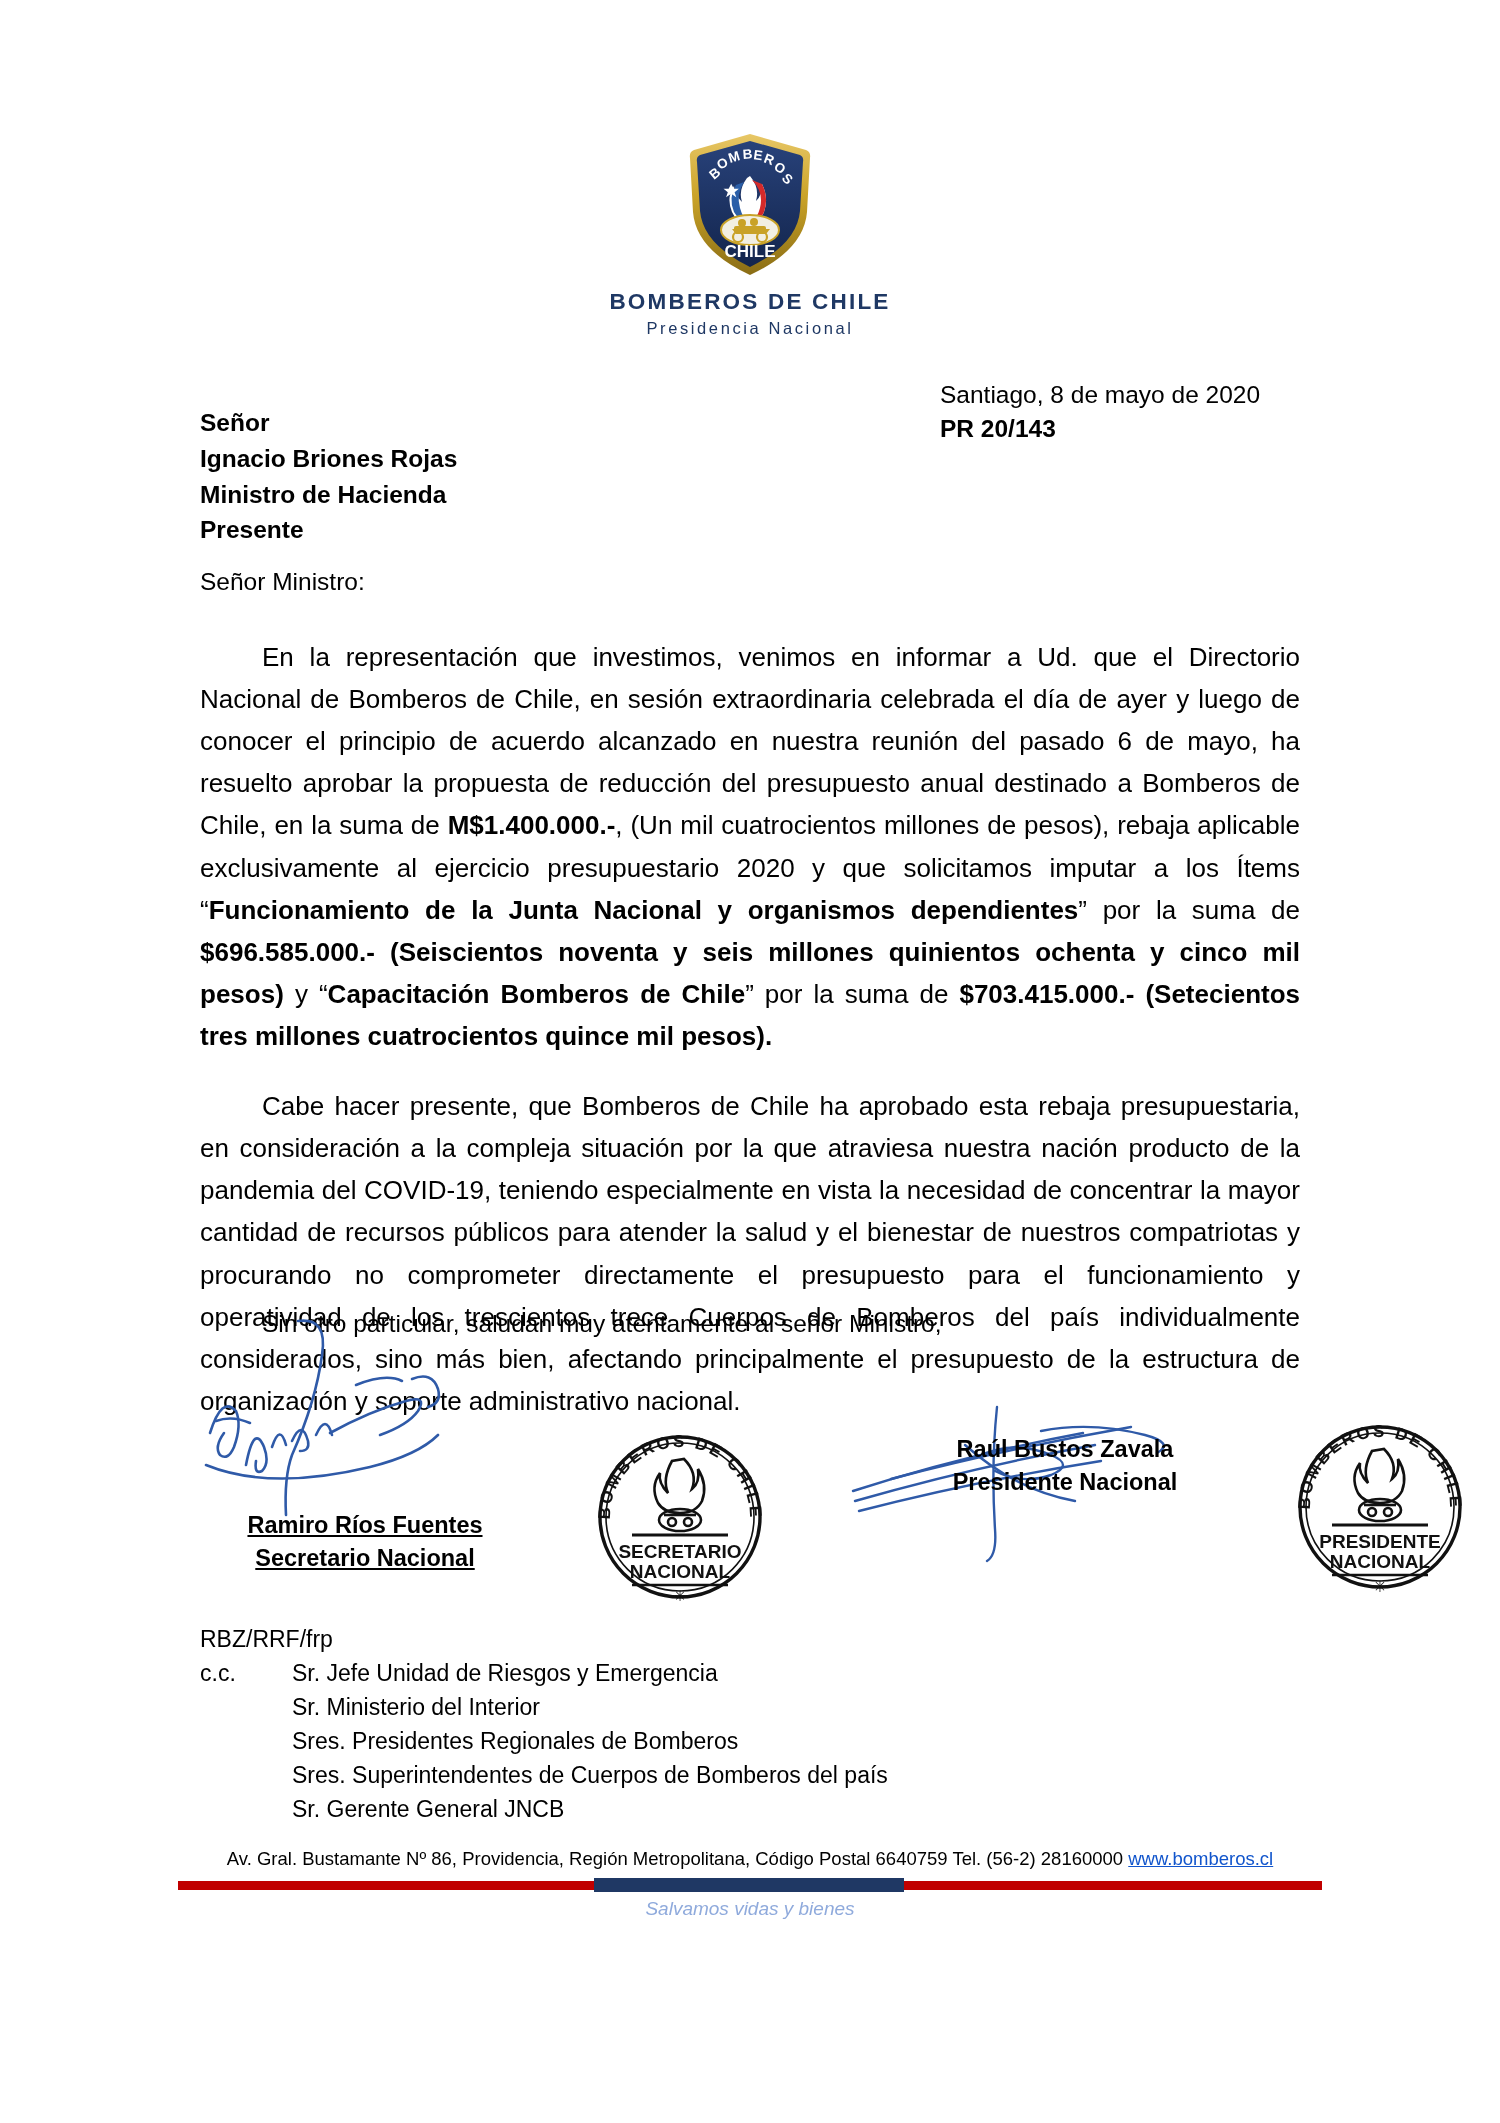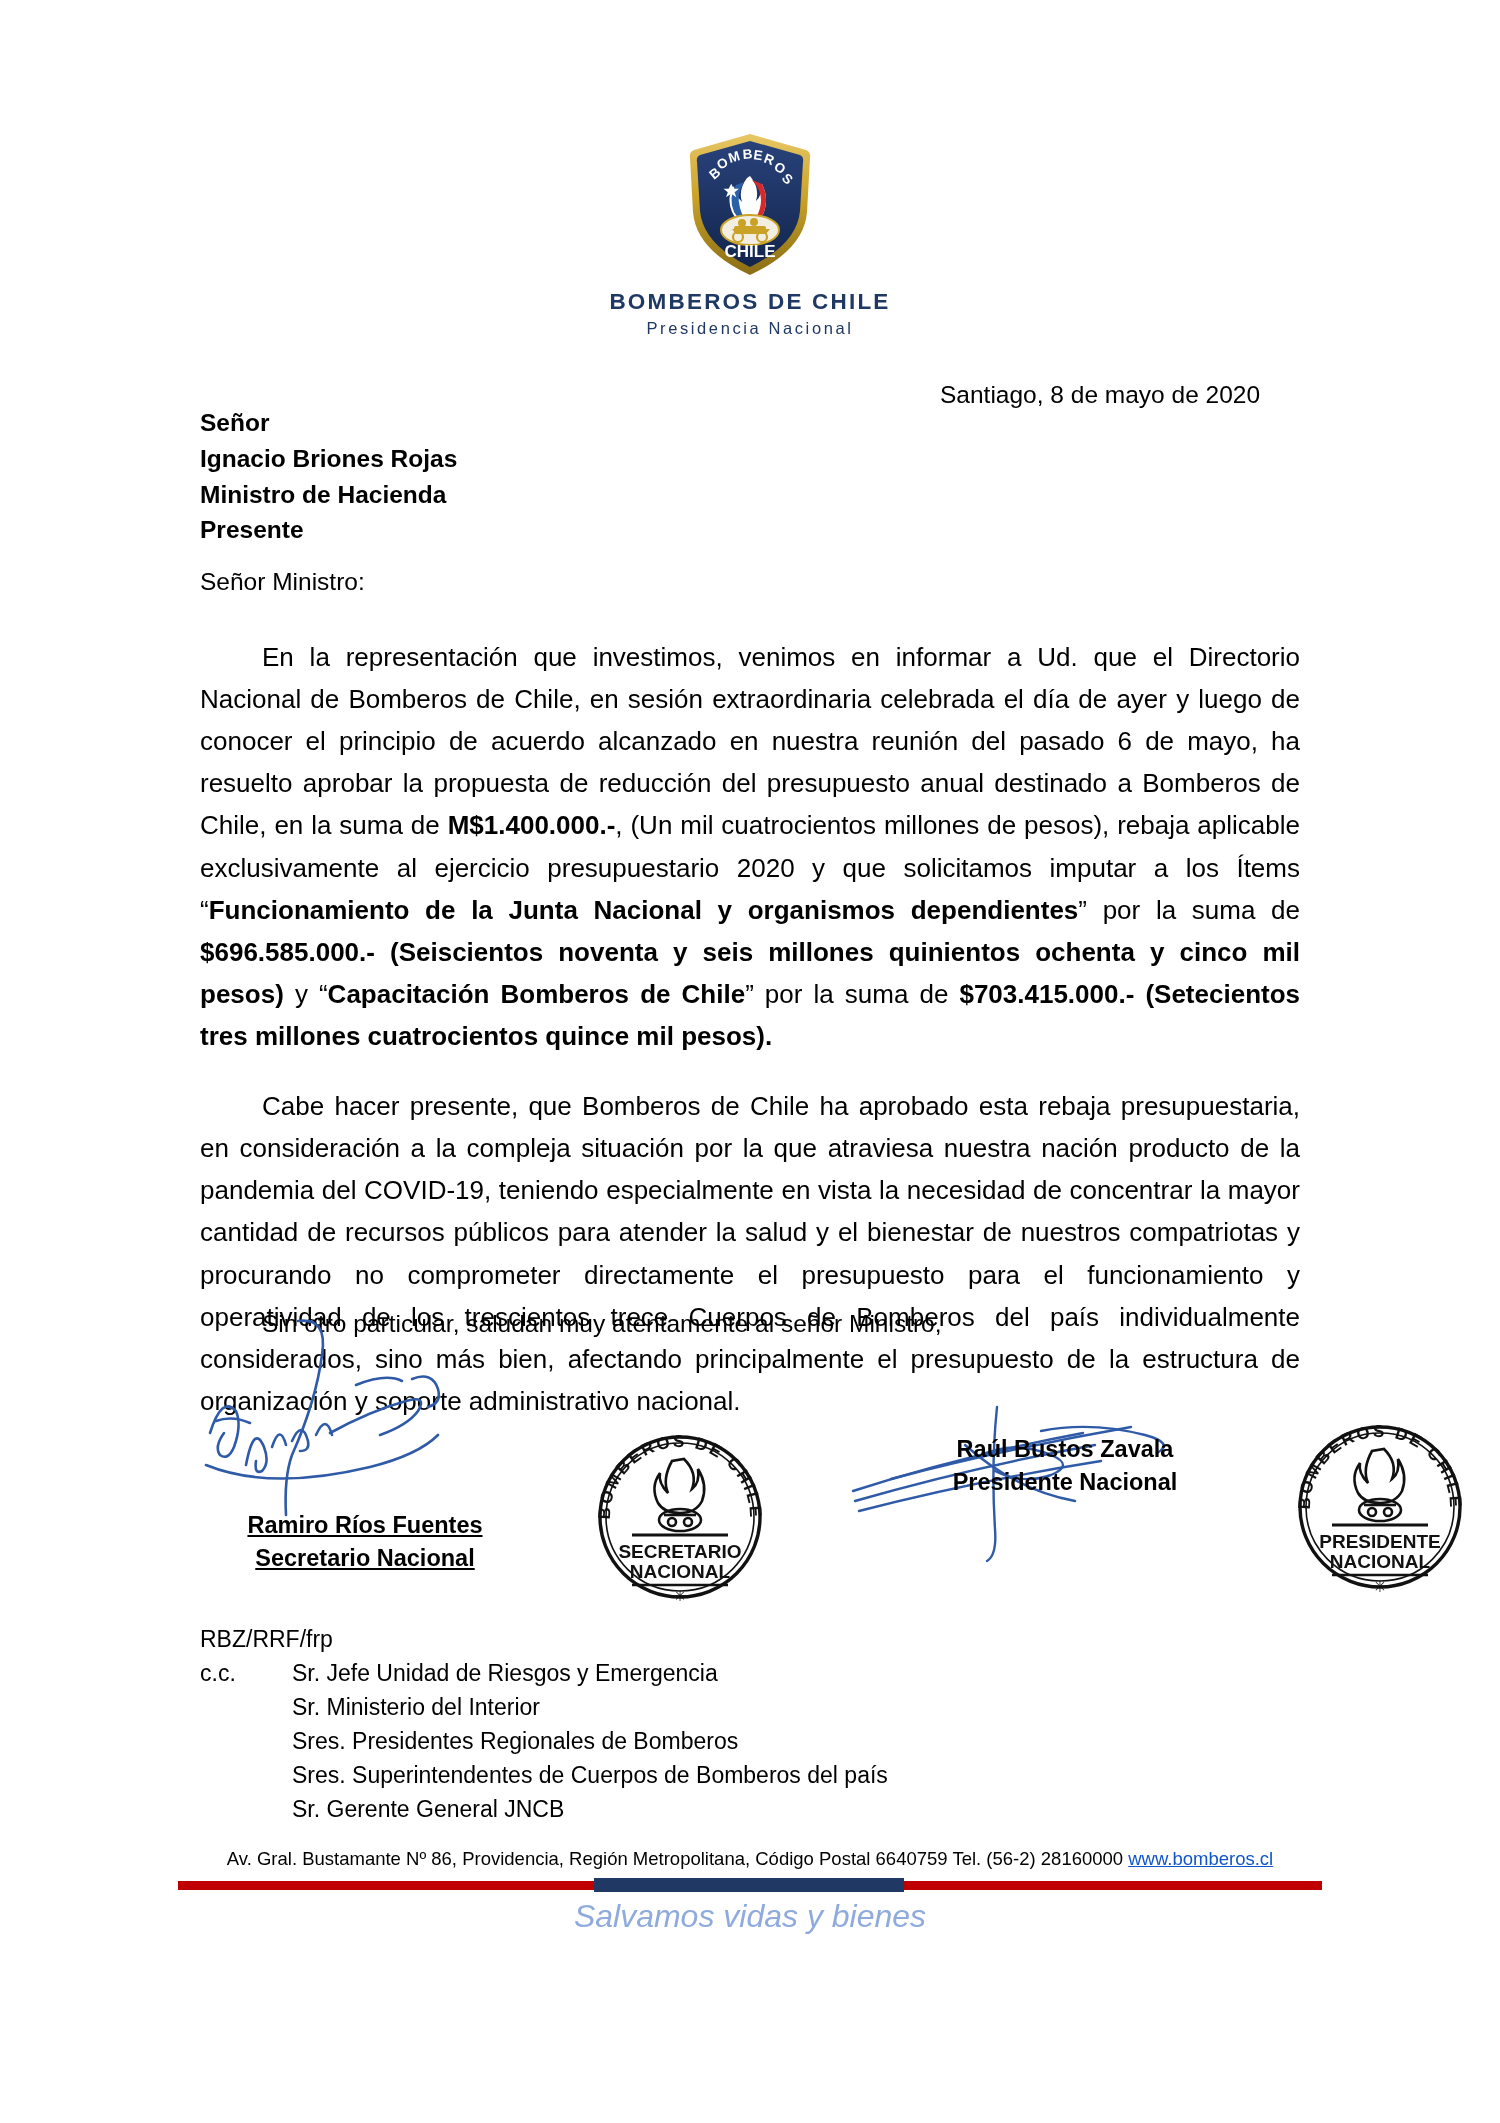--- a/index.html
+++ b/index.html
@@ -194,21 +194,21 @@
     width: 310px;
     height: 14px;
     background: #1f3864;
   }
   .tagline {
     position: absolute;
     top: 1898px;
     left: 0;
     width: 1500px;
     text-align: center;
-    font-size: 32px;
+    font-size: 19px;
     font-style: italic;
     color: #8faadc;
   }
 </style>
 </head>
 <body>
 
 <div class="page">
 
   <div class="letterhead">
@@ -253,20 +253,21 @@
         </g>
         <text x="76" y="129" text-anchor="middle" fill="#ffffff" font-family="Liberation Sans, sans-serif" font-weight="bold" font-size="17">CHILE</text>
       </svg>
       <div class="org-name">BOMBEROS DE CHILE</div>
       <div class="org-sub">Presidencia Nacional</div>
     </div>
   </div>
 
   <div class="datebox">
     <span class="city">Santiago, 8 de mayo de 2020</span>
+    <span class="ref">PR 20/143</span>
   </div>
 
   <div class="addressee">
     <div>Señor</div>
     <div>Ignacio Briones Rojas</div>
     <div>Ministro de Hacienda</div>
     <div>Presente</div>
   </div>
 
   <div class="salutation">Señor Ministro:</div>

